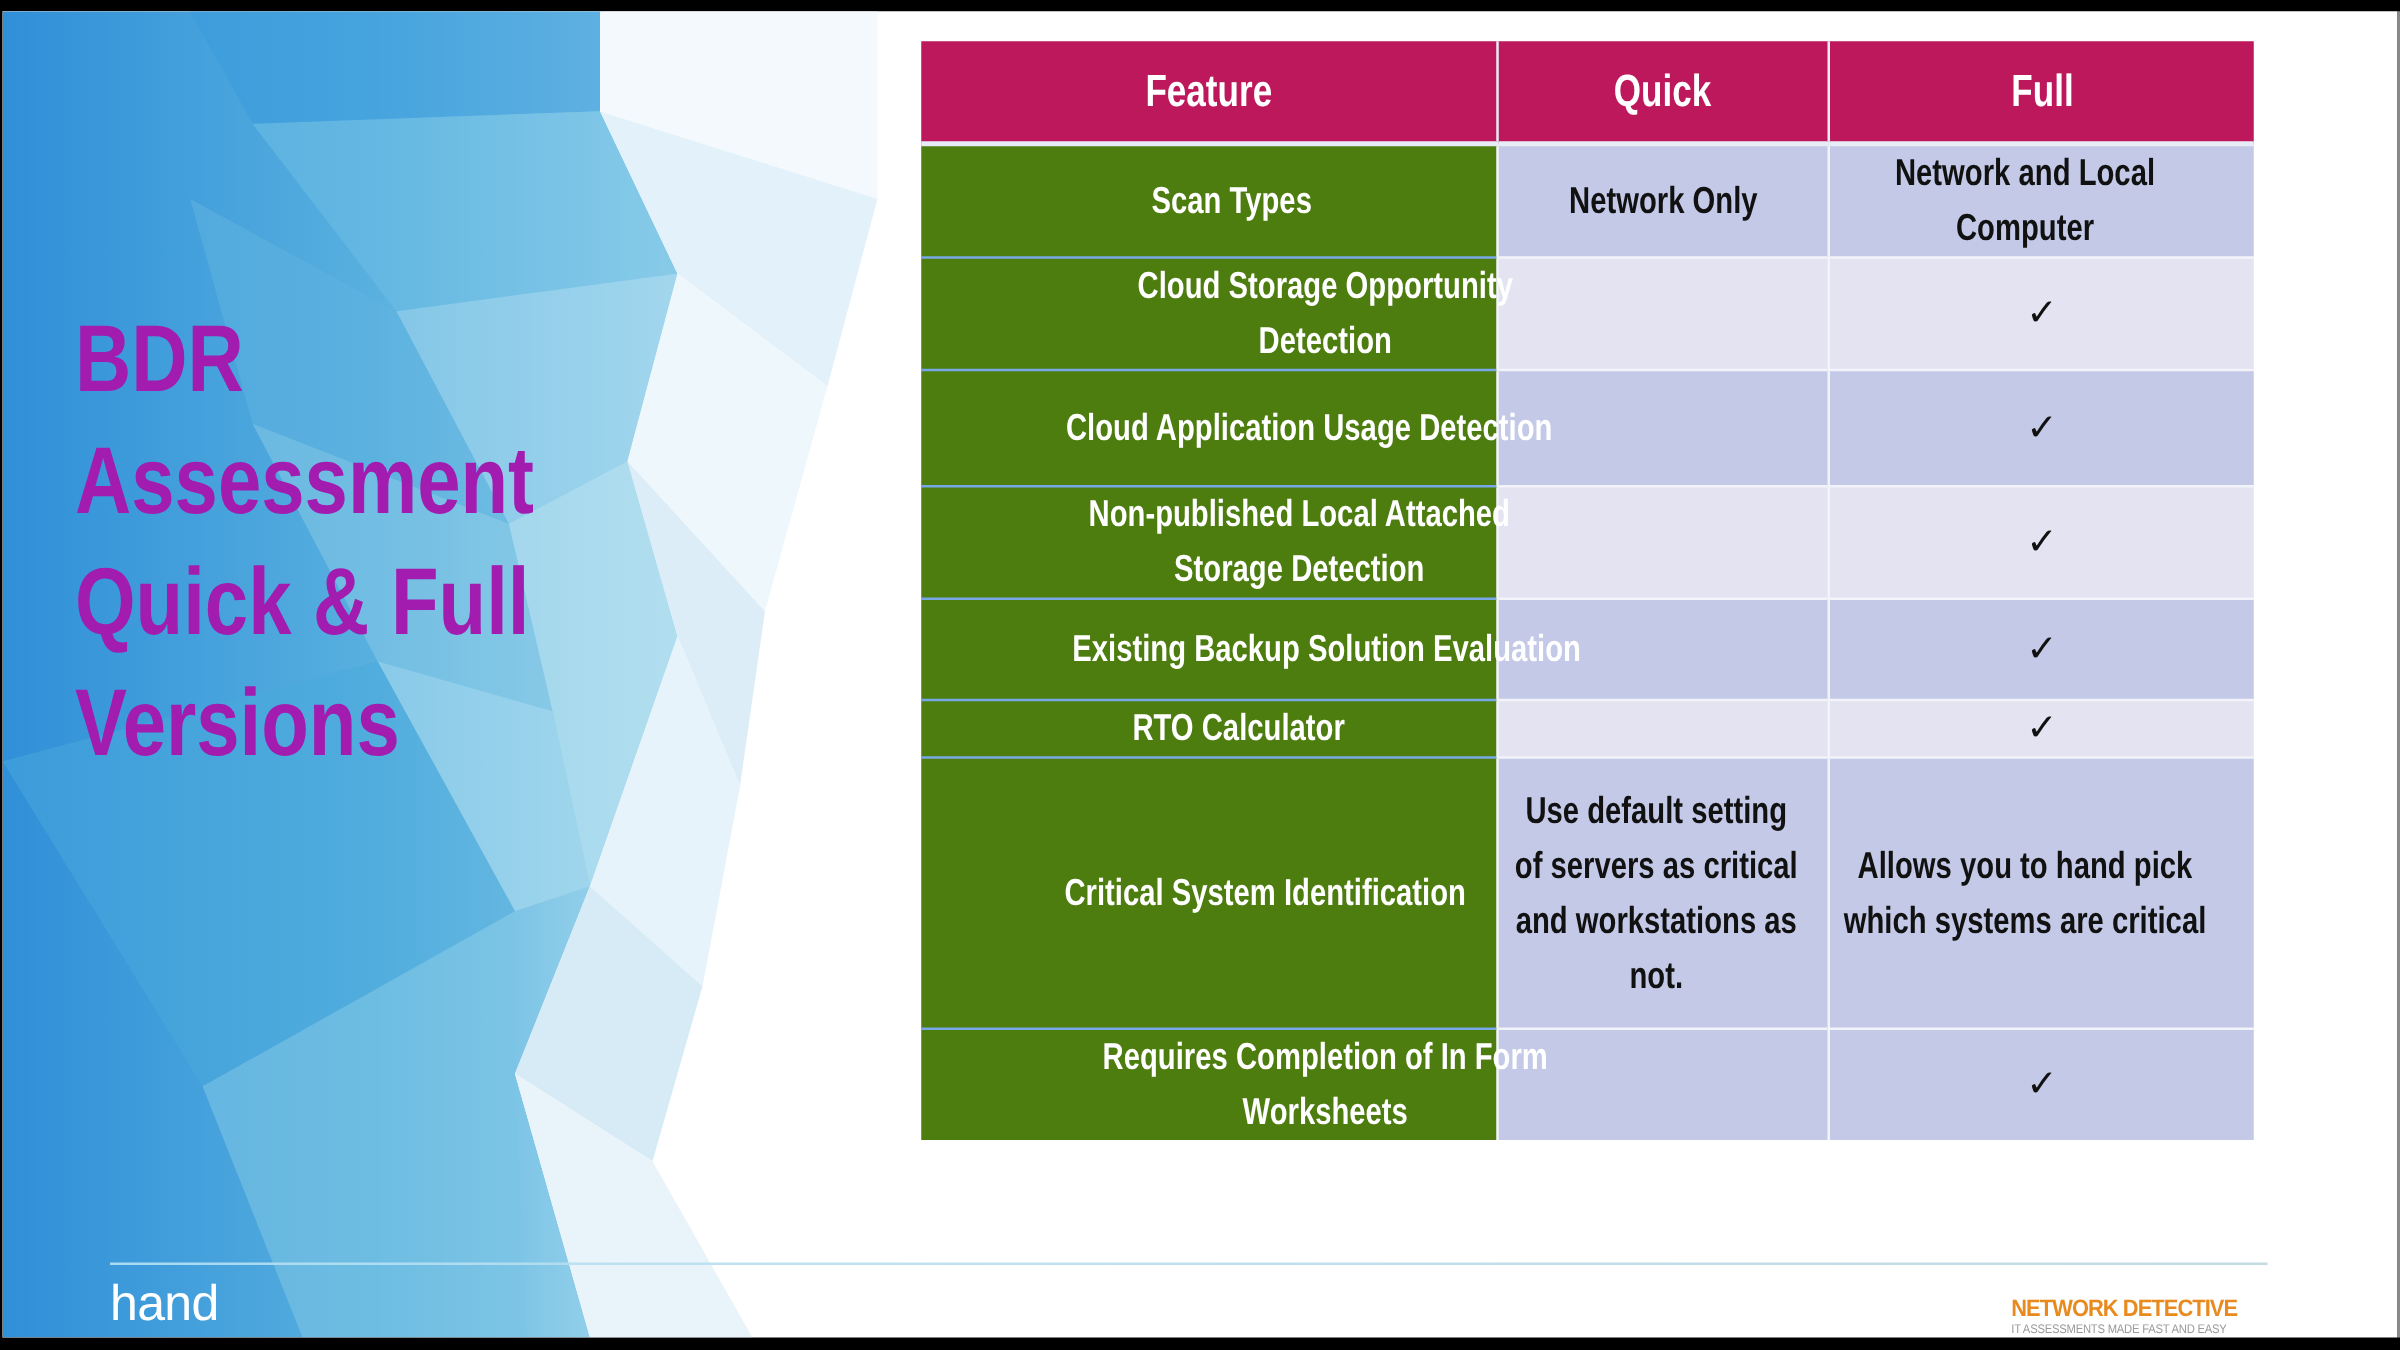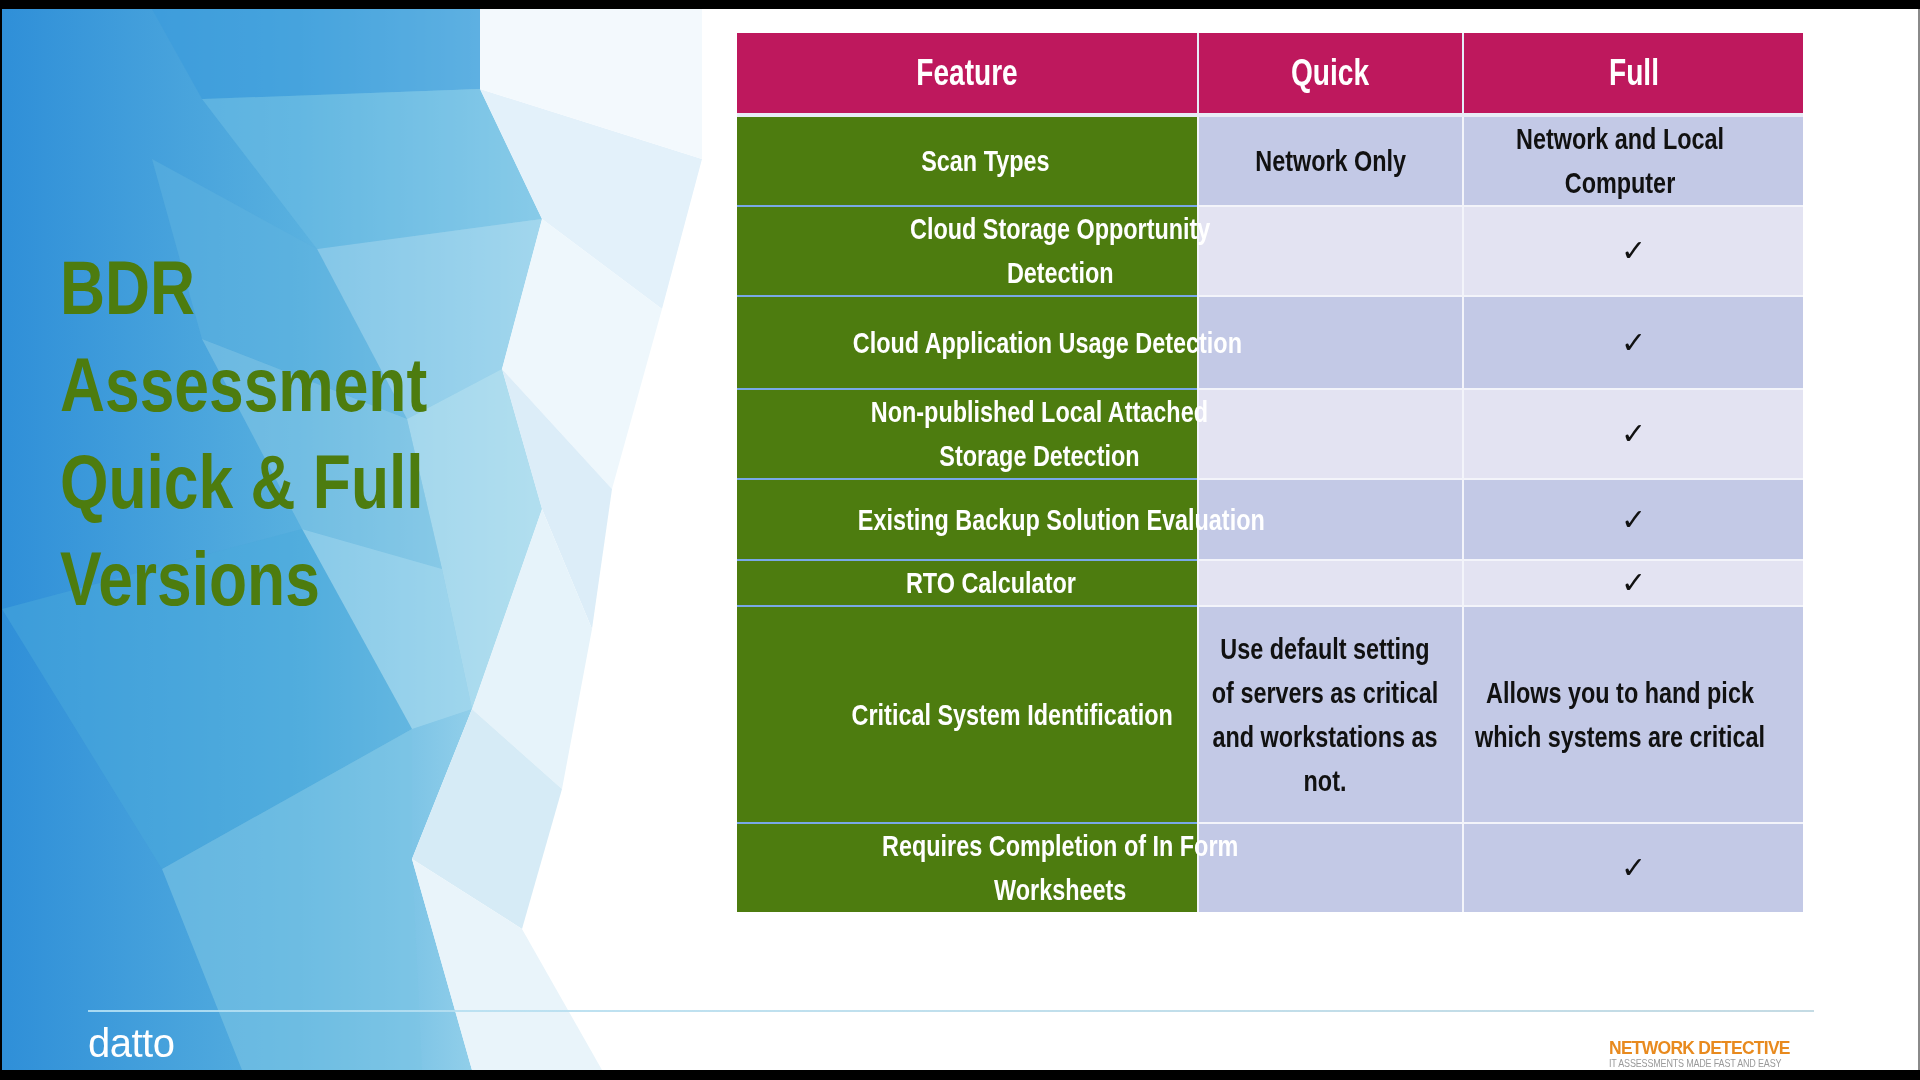--- a/index.html
+++ b/index.html
@@ -1,21 +1,21 @@
 <!DOCTYPE html>
 <html><head>
 <meta charset="utf-8">
 <style>
   html, body { margin:0; padding:0; }
   body { width:1920px; height:1080px; position:relative; overflow:hidden; background:#000; font-family:"Liberation Sans", sans-serif; }
   .slide { position:absolute; left:2px; top:9px; width:1916px; height:1061px; background:#ffffff; overflow:hidden; }
   .bg-svg { position:absolute; left:0; top:0; width:1916px; height:1061px; }
   .right-edge { position:absolute; right:0; top:9px; width:2px; height:1061px; background:#8a8a8a; }
 
-  .title { position:absolute; left:58px; top:230px; color:#4d7c0f; font-weight:bold; font-size:76px; line-height:97px; }
+  .title { position:absolute; left:58px; top:230px; color:#a21caf; font-weight:bold; font-size:76px; line-height:97px; }
   .title-line { display:block; transform:scaleX(0.82); transform-origin:left center; white-space:nowrap; }
 
   .footer-line { position:absolute; left:86px; top:1001px; width:1726px; height:2px; background:linear-gradient(90deg, rgba(180,225,245,0.9), rgba(190,215,225,0.9)); }
   .datto { position:absolute; left:86px; top:1012px; color:#ffffff; font-size:40px; letter-spacing:-0.5px; }
   .nd-logo { position:absolute; left:1607px; top:1028px; width:215px; text-align:left; }
   .nd-main { display:block; color:#e88a1e; font-weight:bold; font-size:19px; letter-spacing:-0.8px; transform:scaleX(0.92); transform-origin:left; white-space:nowrap; }
   .nd-tag { display:block; color:#9a9a9a; font-size:10px; letter-spacing:-0.2px; transform:scaleX(0.9); transform-origin:left; white-space:nowrap; margin-top:-1px; }
 
   table.cmp { position:absolute; left:735px; top:24px; width:1066px; border-collapse:collapse; table-layout:fixed; }
   table.cmp th, table.cmp td { padding:0 6px; font-weight:bold; font-size:30px; line-height:44px; vertical-align:middle; }
@@ -122,19 +122,19 @@
       </tr>
       <tr class="dark" style="height:87px">
         <td class="feat"><span class="cond-wrap ml" style="width:520px;margin-right:-55px">Requires Completion of In Form Worksheets</span></td>
         <td class="val"><span></span></td>
         <td class="val"><span class="check">✓</span></td>
       </tr>
     </tbody>
   </table>
 
   <div class="footer-line"></div>
-  <div class="datto">datto</div>
+  <div class="datto">hand</div>
   <div class="nd-logo">
     <span class="nd-main">NETWORK DETECTIVE</span>
     <span class="nd-tag">IT ASSESSMENTS MADE FAST AND EASY</span>
   </div>
 </div>
 <div class="right-edge"></div>
 
 </body></html>

